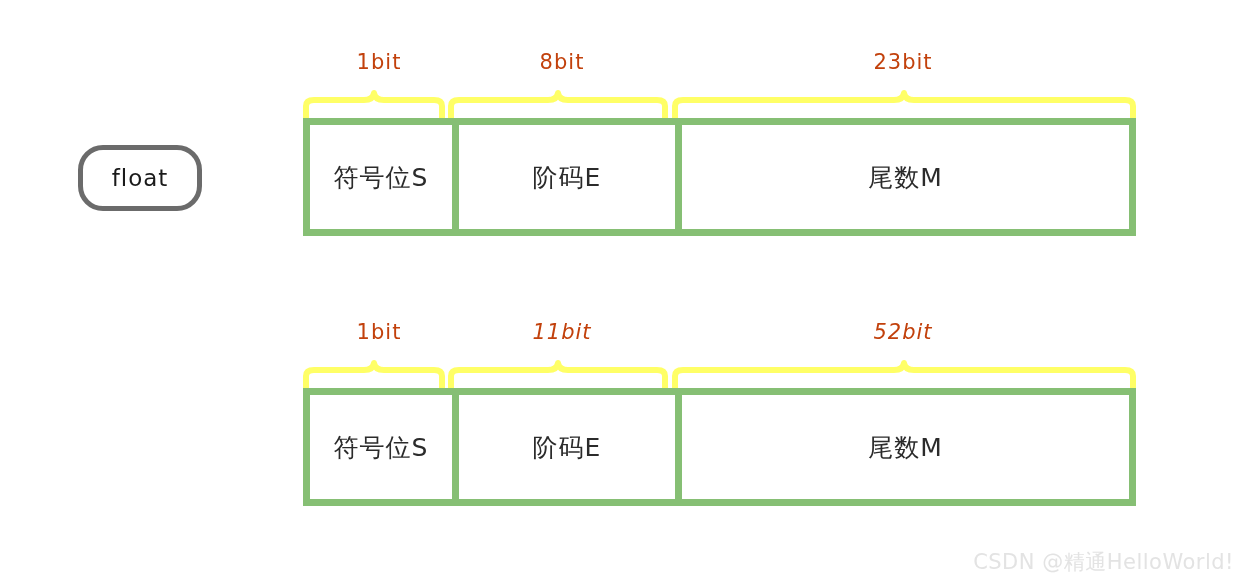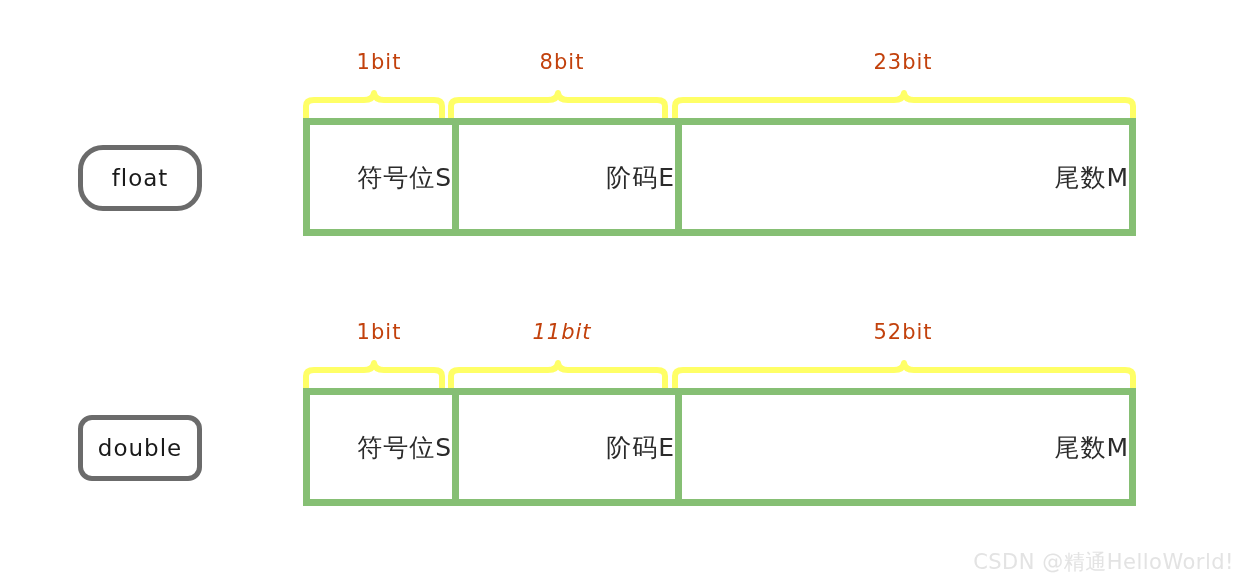--- a/index.html
+++ b/index.html
@@ -42,21 +42,21 @@
     box-sizing: border-box;
     border: 7px solid #86bf74;
     background: #ffffff;
     display: flex;
   }
   .bitcell {
     box-sizing: border-box;
     position: relative;
     display: flex;
     align-items: center;
-    justify-content: flex-end;
+    justify-content: center;
     color: #2b2b2b;
     font-size: 25px;
     letter-spacing: 1px;
     font-family: "DejaVu Sans", "Liberation Sans", sans-serif;
   }
   .bitcell + .bitcell {
     border-left: 7px solid #86bf74;
   }
 
   
@@ -130,27 +130,24 @@
       <span>符号位S</span>
     </div>
     <div class="bitcell" style="width:223px;">
       <span>阶码E</span>
     </div>
     <div class="bitcell" style="flex:1;">
       <span>尾数M</span>
     </div>
   </div>
 
-  <div class="type-pill" style="left:78px; top:415px; width:124px; height:66px;">
-    <span>double</span>
-  </div>
 
   <div class="bitlabel" style="left:379px; top:320px;">1bit</div>
   <div class="bitlabel" style="left:562px; top:320px;font-style:italic;">11bit</div>
-  <div class="bitlabel" style="left:903px; top:320px;">52bit</div>
+  <div class="bitlabel" style="left:903px; top:320px;font-style:italic;">52bit</div>
 
   <div class="brace" style="left:303px; top:362px; width:142px;">
     <svg viewBox="0 0 142 26" preserveAspectRatio="none">
       <path d="M3,26 L3,14 Q3,8 11,8 L61,8 Q70,8 71,1 Q72,8 81,8 L131,8 Q139,8 139,14 L139,26" fill="none" stroke="#ffff66" stroke-width="6" stroke-linecap="round" stroke-linejoin="round"></path>
     </svg>
   </div>
   <div class="brace" style="left:448px; top:362px; width:220px;">
     <svg viewBox="0 0 220 26" preserveAspectRatio="none">
       <path d="M3,26 L3,14 Q3,8 11,8 L100,8 Q109,8 110,1 Q111,8 120,8 L209,8 Q217,8 217,14 L217,26" fill="none" stroke="#ffff66" stroke-width="6" stroke-linecap="round" stroke-linejoin="round"></path>
     </svg>

